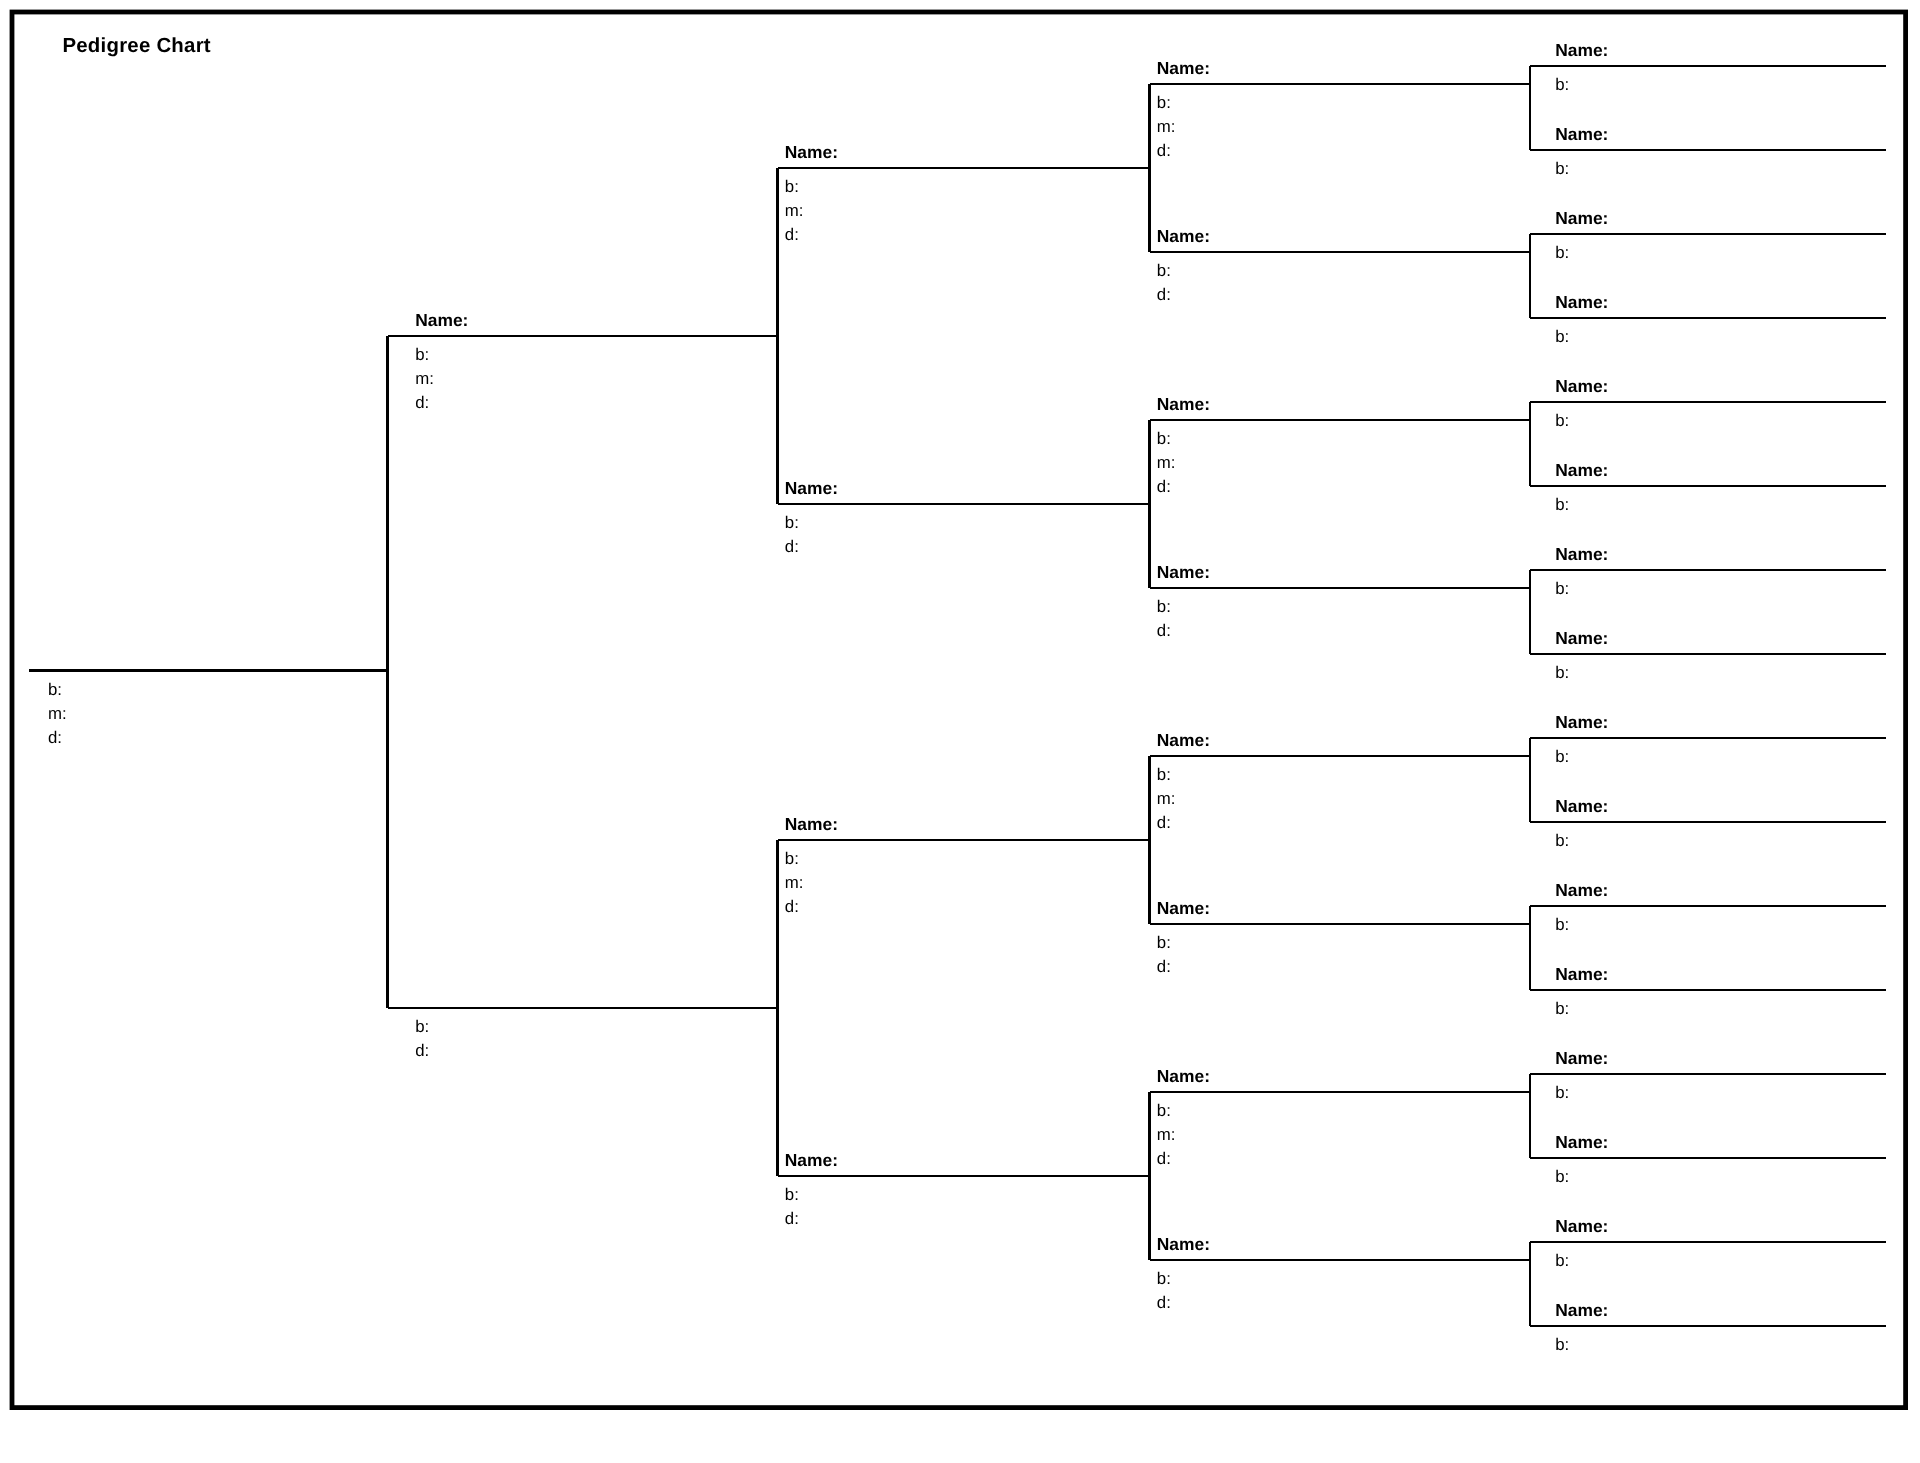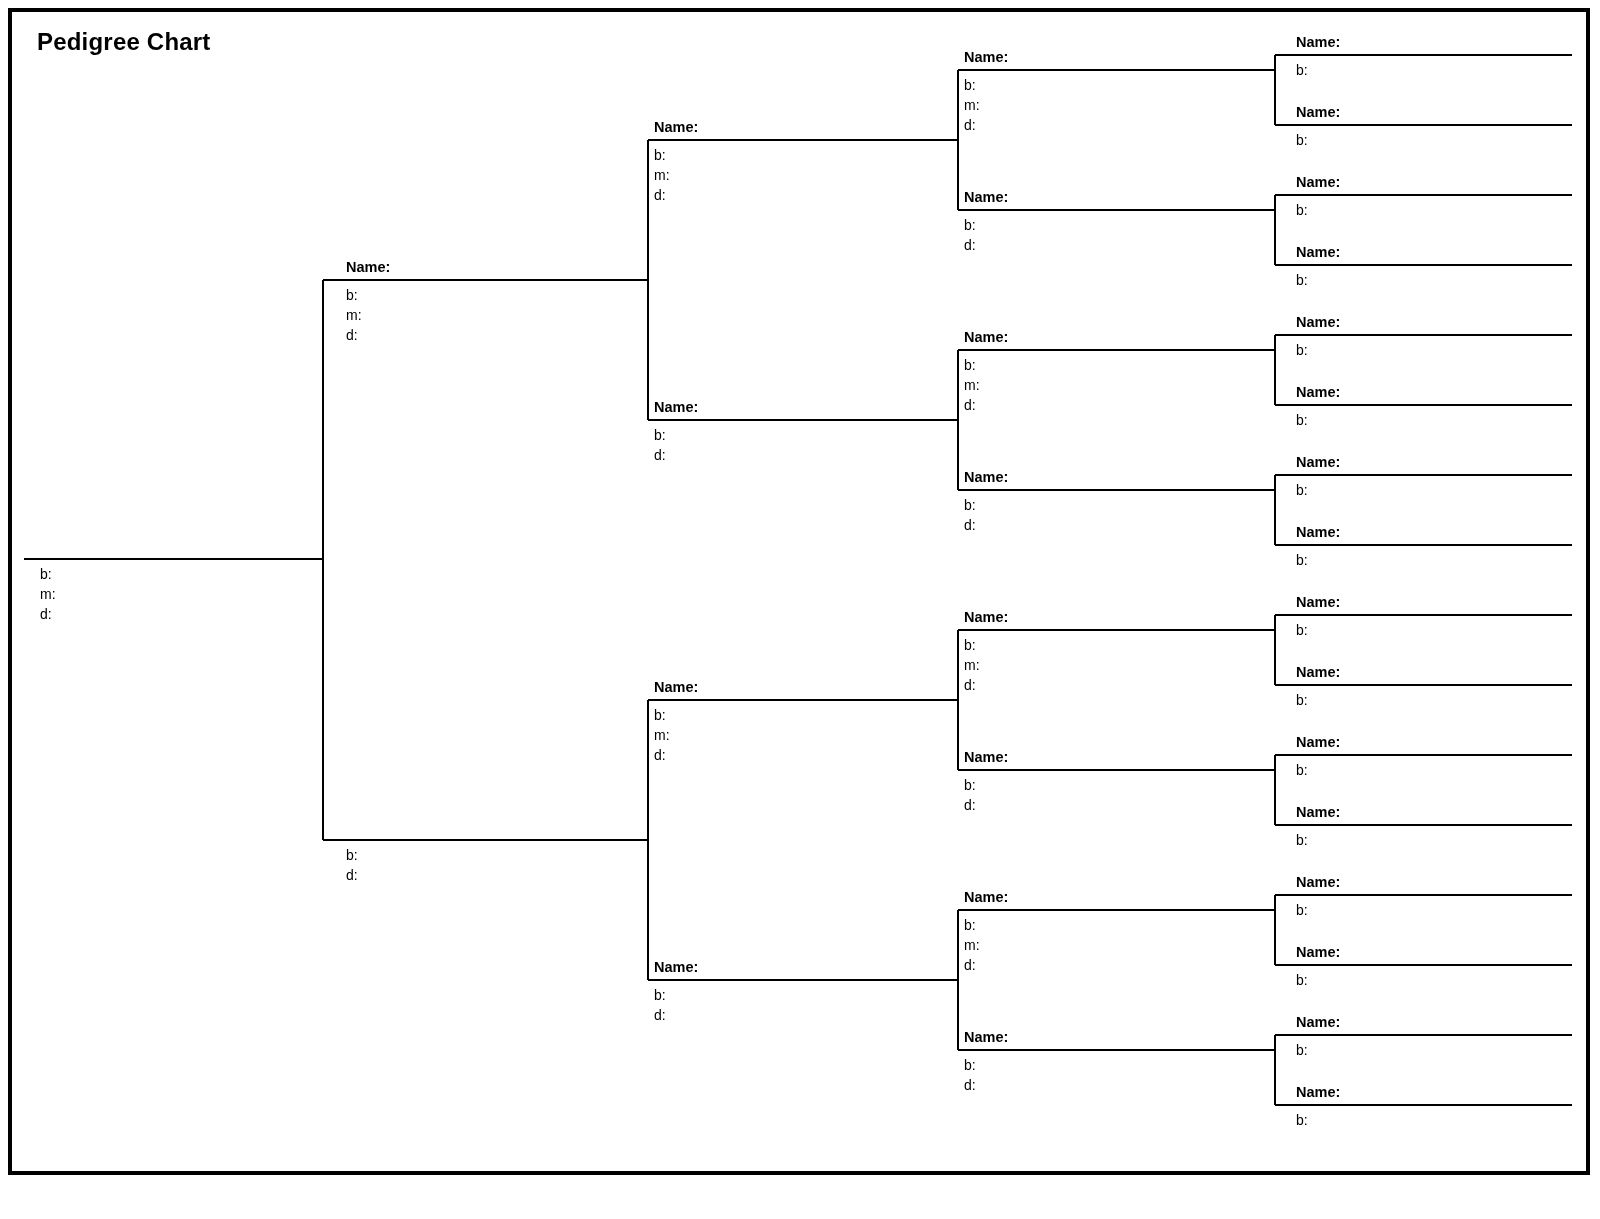--- a/index.html
+++ b/index.html
@@ -22,23 +22,23 @@
     left: 8px;
     top: 8px;
     width: 1582px;
     height: 1167px;
     box-sizing: border-box;
     border: 4px solid #000000;
     background: #ffffff;
   }
   #chart-title {
     position: absolute;
-    left: 37px;
+    left: 52px;
     top: 28px;
-    font-size: 24px;
+    font-size: 17px;
     font-weight: bold;
     color: #000000;
     letter-spacing: 0.2px;
     white-space: nowrap;
   }
   svg.chart-svg {
     position: absolute;
     left: 0;
     top: 0;
     width: 1600px;

